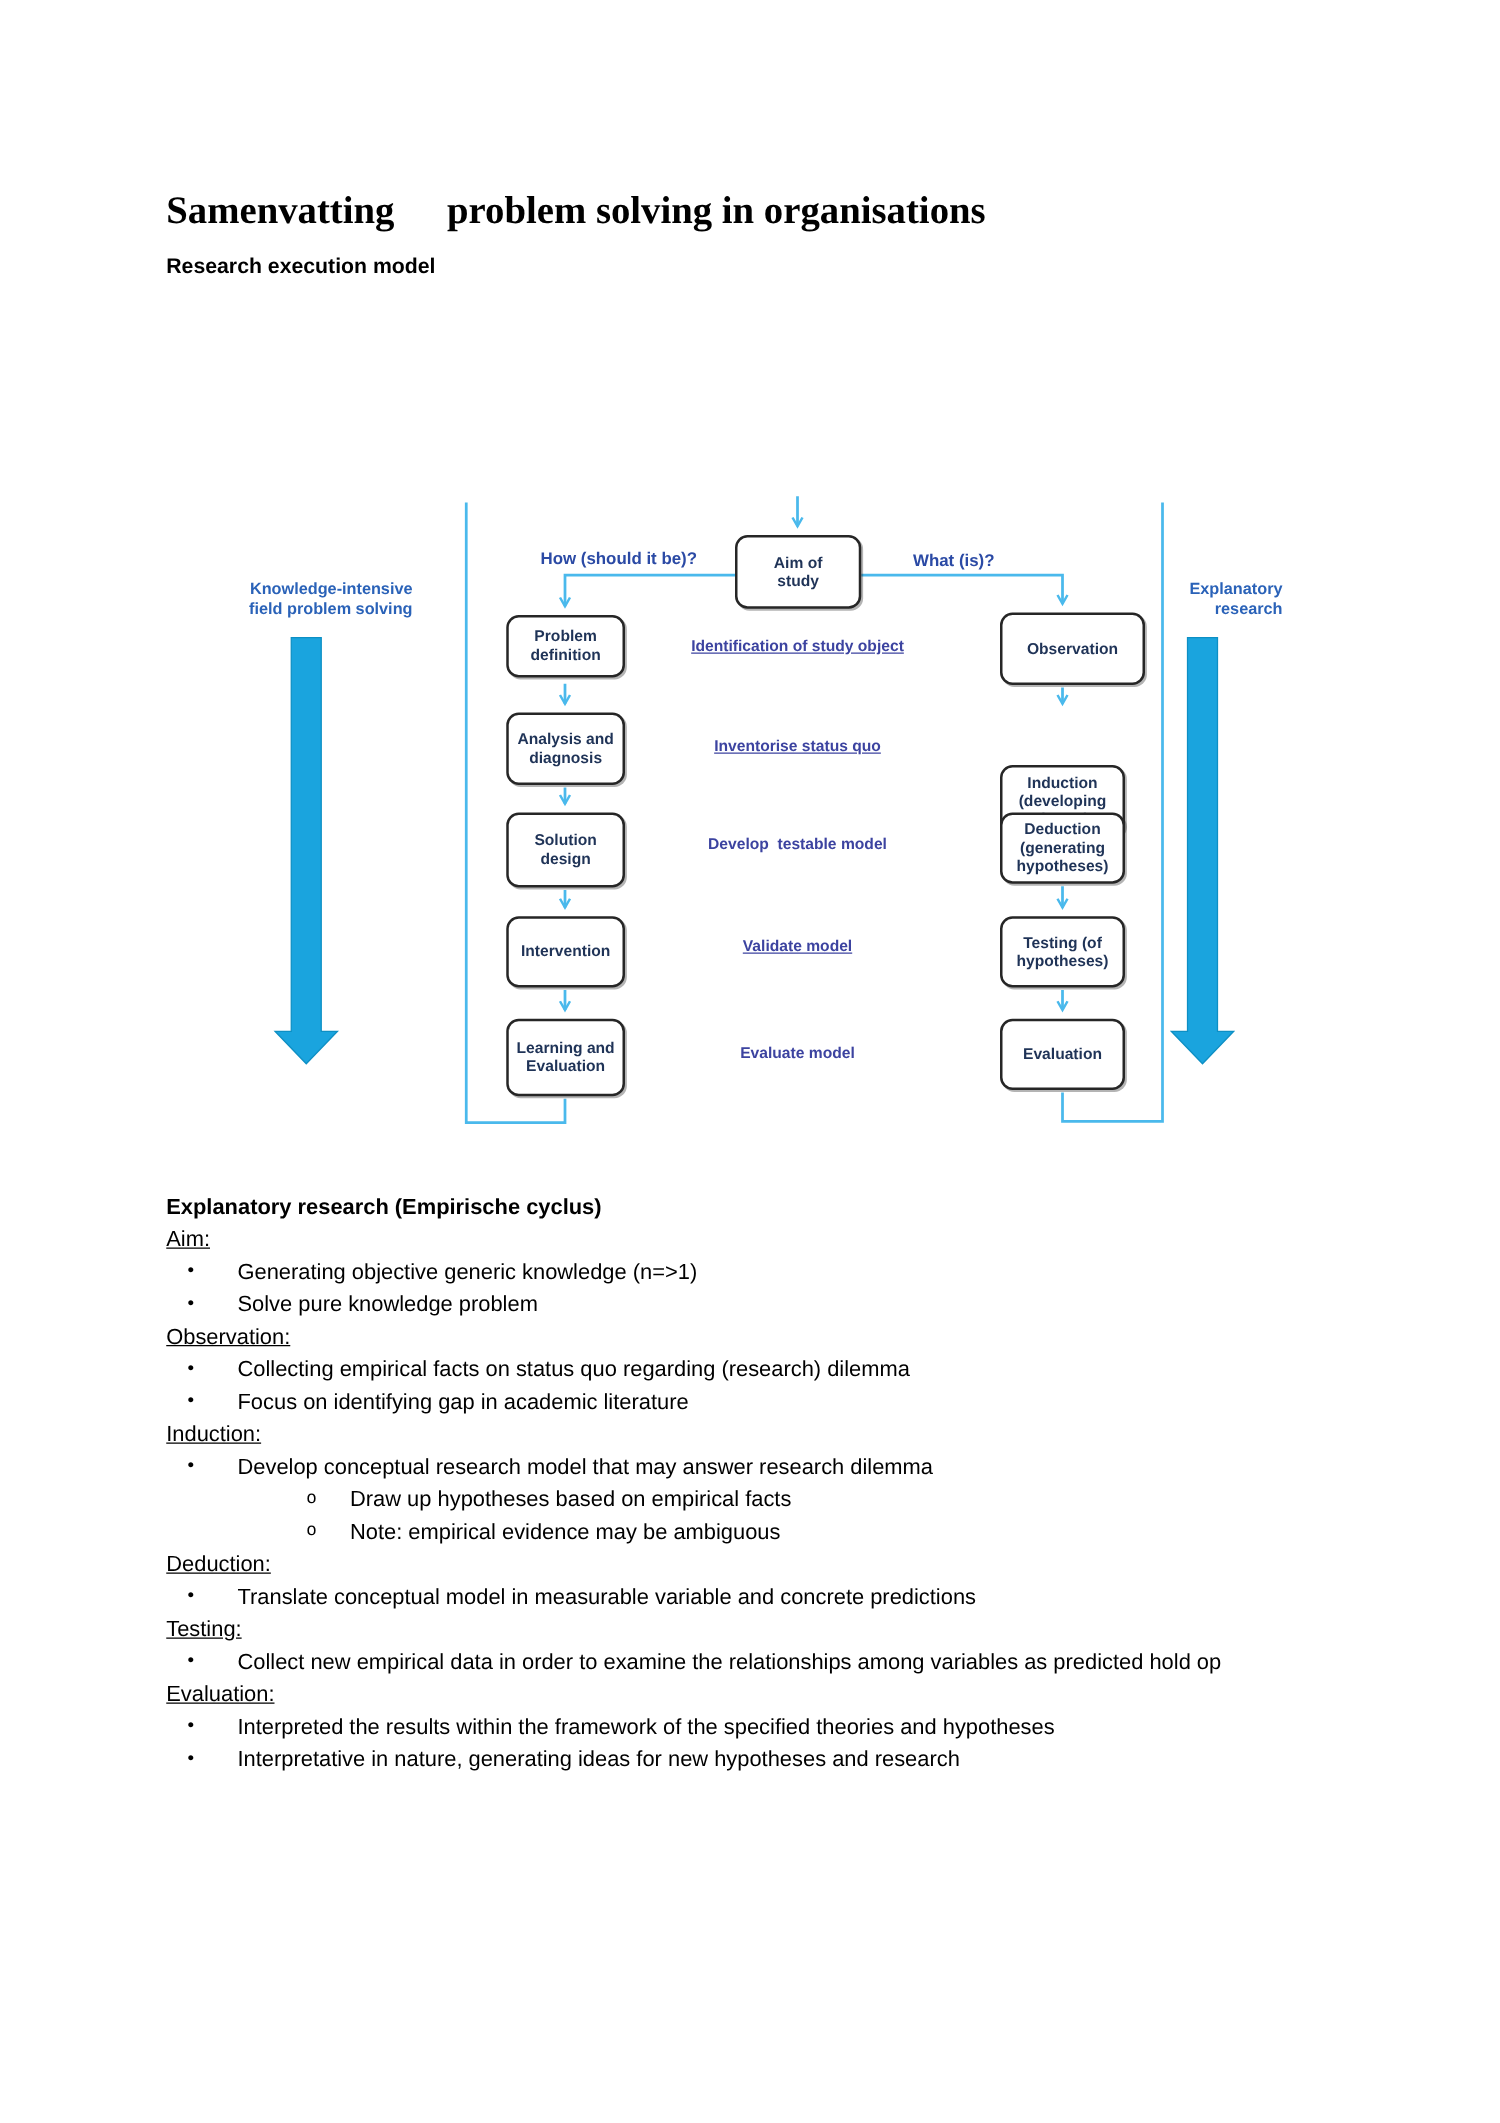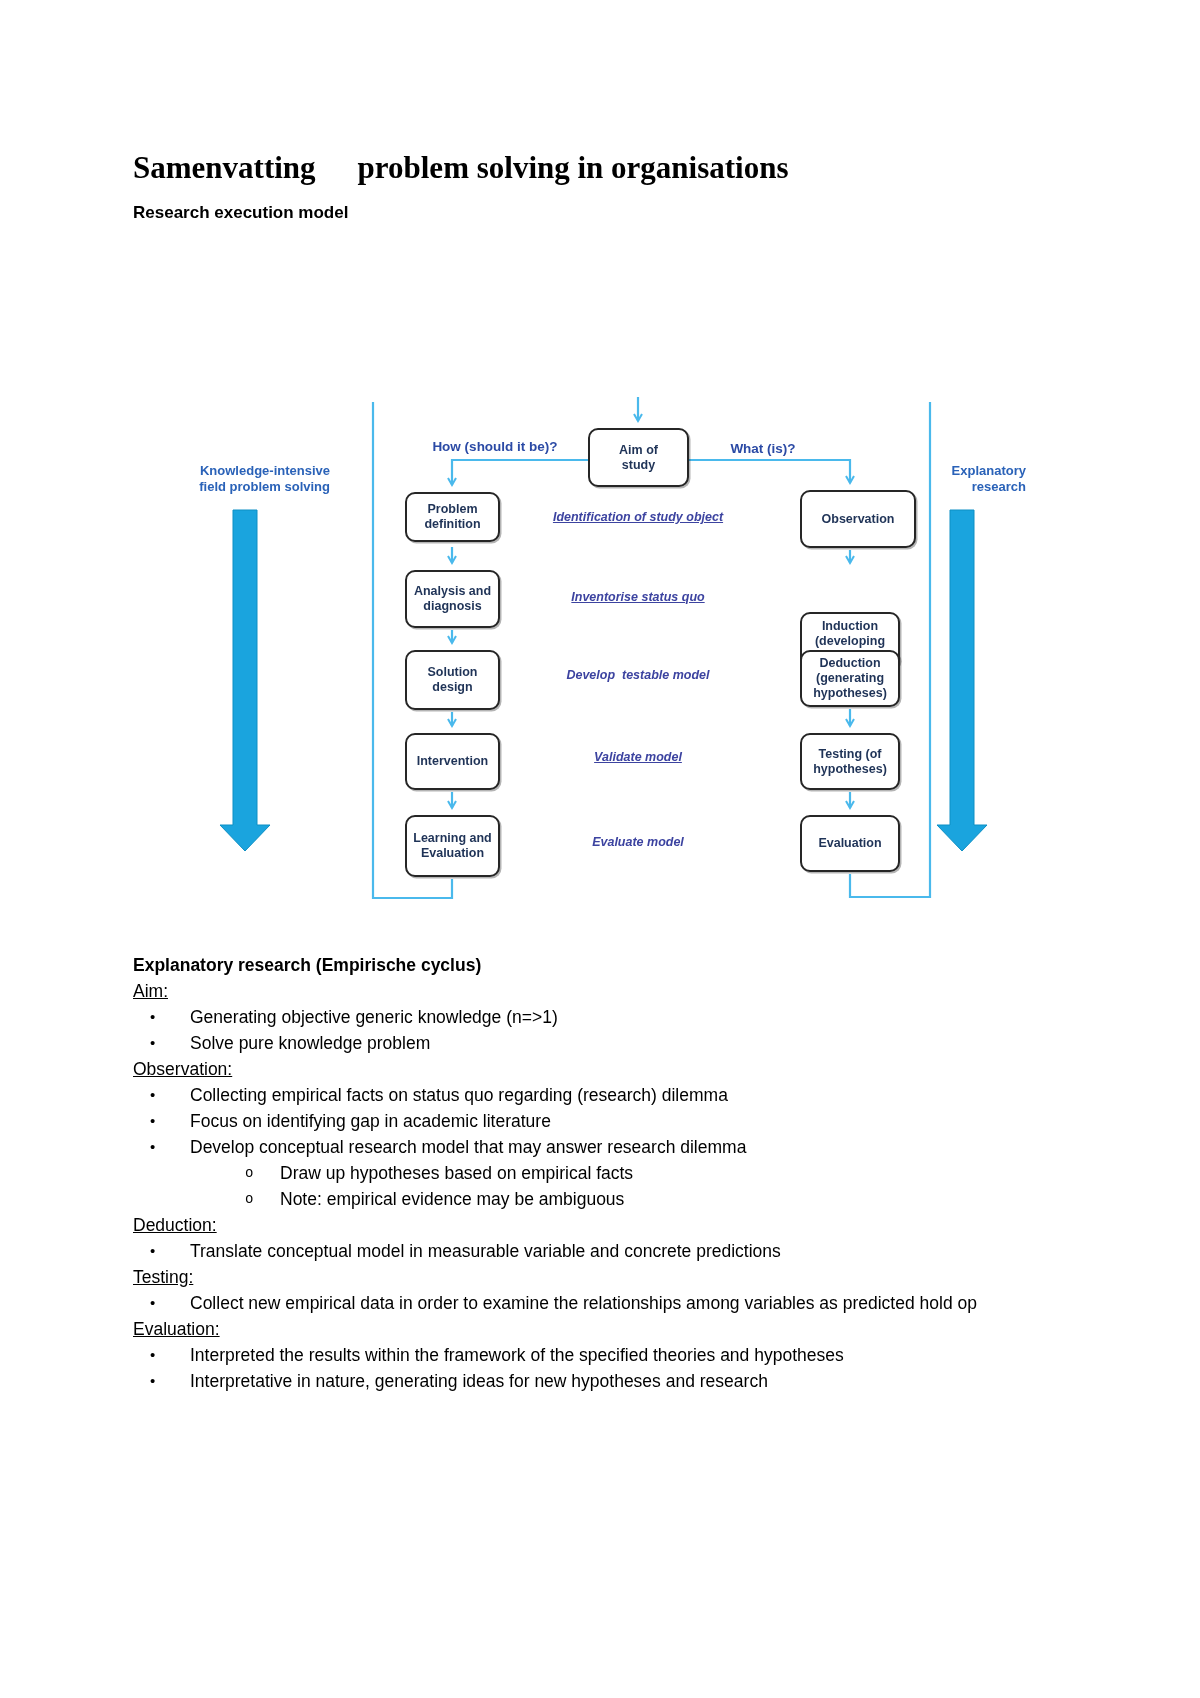--- a/index.html
+++ b/index.html
@@ -39,21 +39,21 @@
     text-align:center; font-weight:700; font-size:12.5px; line-height:1.18;
     color:var(--boxtext); padding:2px;
   }
   .aim-box { padding:2px 13px; }
   .flow-label {
     position:absolute; text-align:center; font-weight:700; font-size:13.5px;
     color:var(--navylabel); white-space:nowrap;
   }
   .center-label {
     position:absolute; left:518px; width:240px; text-align:center;
-    font-style:italic; font-weight:700; font-size:12.5px;
+    font-weight:700; font-size:12.5px;
     color:var(--italiclabel); white-space:pre;
   }
   .center-label.u { text-decoration:underline; }
   .track-label {
     position:absolute; text-align:right; font-weight:700; font-size:13px;
     line-height:16px; color:var(--sidelabel); white-space:pre-line;
   }
   svg .conn { stroke:var(--connector); stroke-width:2.2; fill:none; }
   svg .chev { stroke:var(--connector); stroke-width:2; fill:none; }
   svg .bigarrow { fill:var(--bigarrow); stroke:#0d8fc4; stroke-width:1; }
@@ -135,20 +135,21 @@
       </div>
       <div class="note-h">Observation:</div>
       <div class="note-item">
         <span class="mk">•</span>
         <span class="tx">Collecting empirical facts on status quo regarding (research) dilemma</span>
       </div>
       <div class="note-item">
         <span class="mk">•</span>
         <span class="tx">Focus on identifying gap in academic literature</span>
       </div>
+      <div class="note-h">Induction:</div>
       <div class="note-item">
         <span class="mk">•</span>
         <span class="tx">Develop conceptual research model that may answer research dilemma</span>
       </div>
       <div class="note-item sub">
         <span class="mk">o</span>
         <span class="tx">Draw up hypotheses based on empirical facts</span>
       </div>
       <div class="note-item sub">
         <span class="mk">o</span>

